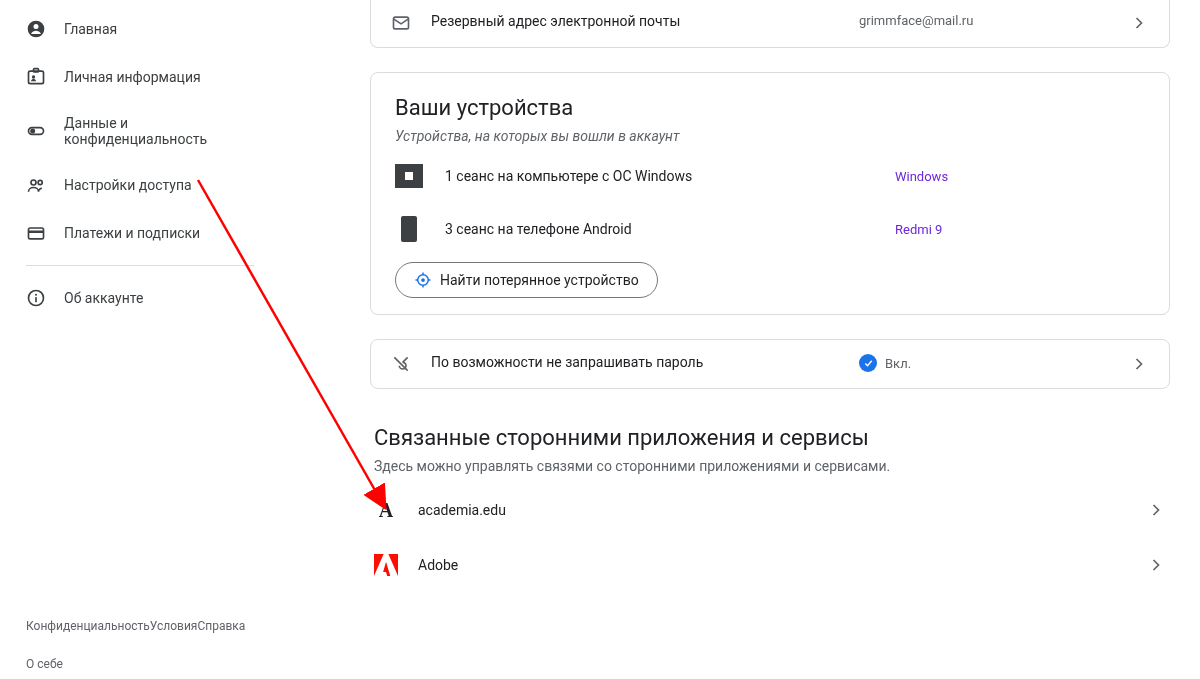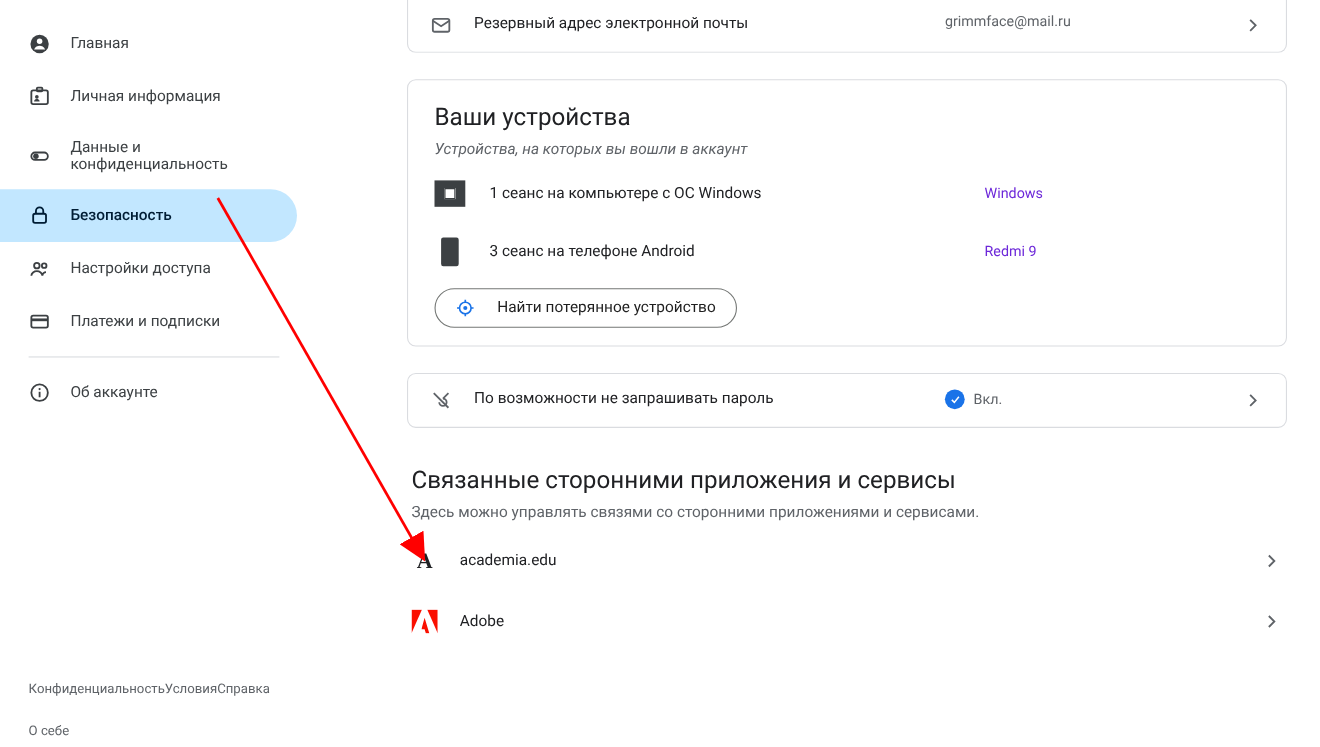--- a/index.html
+++ b/index.html
@@ -9,21 +9,21 @@
     color: #202124;
     background: #fff;
     width: 1200px;
     height: 679px;
     overflow: hidden;
     position: relative;
   }
   .layout { display: flex; width: 100%; height: 100%; }
   .sidebar {
     width: 280px;
-    padding-top: 16px;
+    padding-top: 5px;
     display: flex;
     flex-direction: column;
     border-right: none;
   }
   .side-item {
     display: flex;
     align-items: center;
     gap: 18px;
     padding: 14px 12px 14px 26px;
     border-radius: 0 24px 24px 0;
@@ -92,21 +92,21 @@
   }
   .device-thumb.phone { width:16px; height:26px; border-radius:2px; margin: 0 6px;}
   .device-thumb.win::after{
     content:''; position:absolute; width:10px; height:10px; background:#fff;
     top:7px; left:9px;
     box-shadow: inset 0 0 0 1px #3c4043;
   }
   .device-label { flex:1; font-size:14px; }
   .device-name { font-size:13px; color:#6d28d9; width:250px; }
   .find-btn {
-    display:inline-flex; align-items:center; gap:20px;
+    display:inline-flex; align-items:center; gap:8px;
     border:1px solid #747775; border-radius:20px;
     padding:8px 18px; margin:6px 24px 16px 24px;
     font-size:14px; color:#1f1f1f; cursor:pointer;
   }
   .card-link {
     border-top:1px solid #dadce0;
     padding:16px 24px;
     color:#1a73e8;
     font-size:14px;
     cursor:pointer;
@@ -172,27 +172,20 @@
           <path d="M6 17c0-2 2-3 3-3s3 1 3 3" fill="currentColor"></path>
         </svg>
       <span>Личная информация</span>
     </div>
     <div class="side-item">
       <svg class="side-icon" viewBox="0 0 24 24">
           <rect x="3" y="8" width="18" height="8" rx="4" fill="none" stroke="currentColor" stroke-width="2"></rect>
           <circle cx="8" cy="12" r="3" fill="currentColor"></circle>
         </svg>
       <span>Данные и конфиденциальность</span>
-    </div>
-    <div class="side-item active">
-      <svg class="side-icon" viewBox="0 0 24 24">
-          <rect x="5" y="10" width="14" height="10" rx="2" fill="none" stroke="currentColor" stroke-width="2"></rect>
-          <path d="M8 10V7a4 4 0 0 1 8 0v3" fill="none" stroke="currentColor" stroke-width="2"></path>
-        </svg>
-      <span>Безопасность</span>
     </div>
     <div class="side-item">
       <svg class="side-icon" viewBox="0 0 24 24">
           <circle cx="9" cy="9" r="3" fill="none" stroke="currentColor" stroke-width="2"></circle>
           <circle cx="17" cy="9" r="2.5" fill="none" stroke="currentColor" stroke-width="2"></circle>
           <path d="M3 20c0-3 3-5 6-5s6 2 6 5M15 20c0-2 2-4 4-4" fill="none" stroke="currentColor" stroke-width="2"></path>
         </svg>
       <span>Настройки доступа</span>
     </div>
     <div class="side-item">

